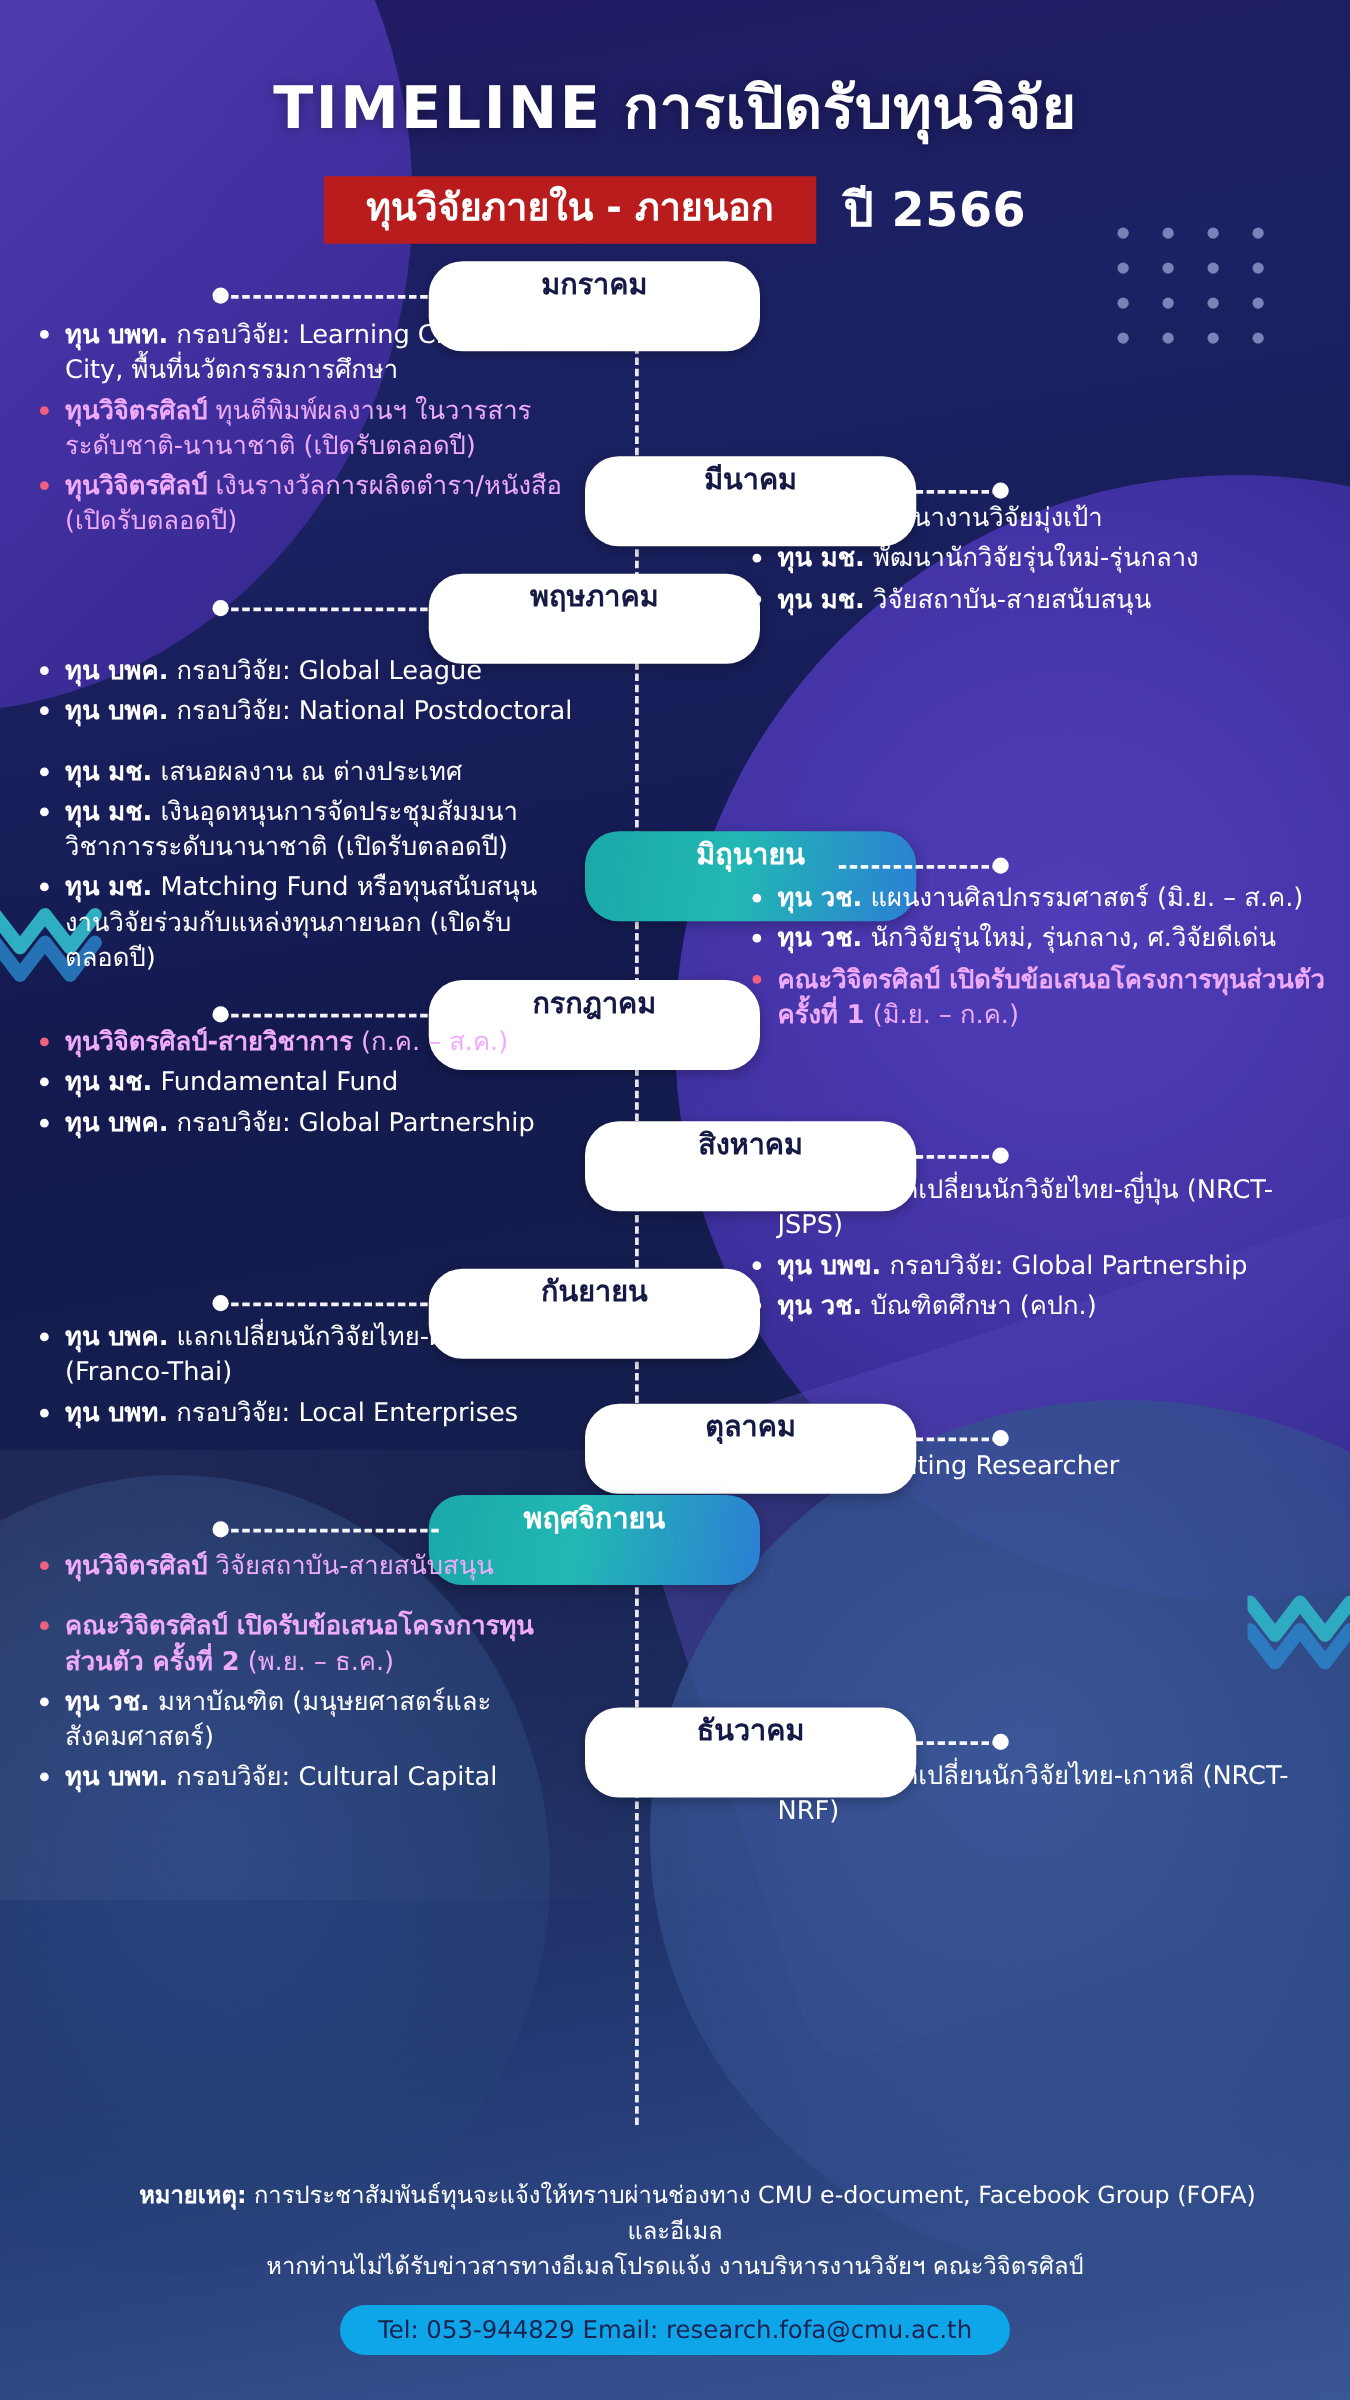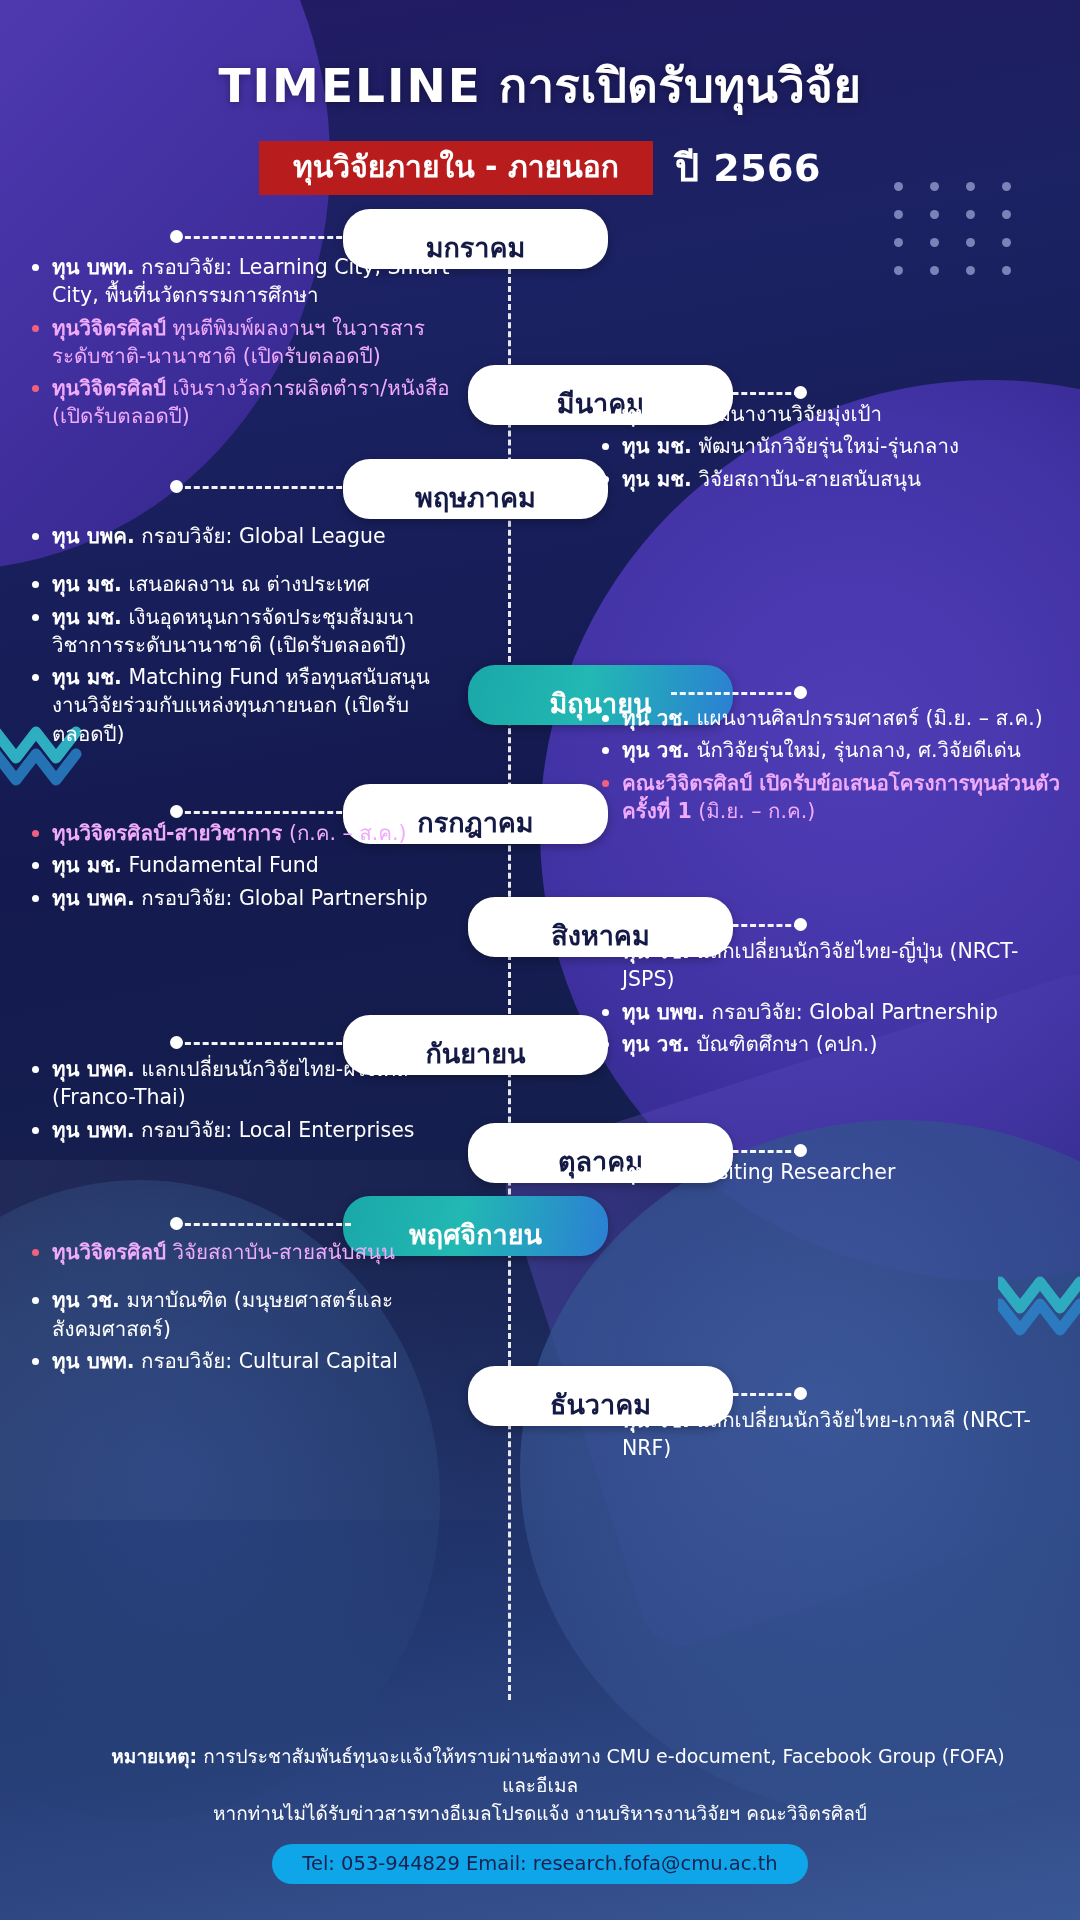--- a/index.html
+++ b/index.html
@@ -43,22 +43,22 @@
     text-shadow:0 2px 10px rgba(0,0,0,.35);}
   .title .tl{letter-spacing:2px;}
   .subrow{margin-top:14px;display:flex;justify-content:center;align-items:center;gap:22px;}
   .sub-badge{background:#b91c1c;color:#ffffff;font-size:30px;font-weight:bold;
     padding:11px 34px 13px;line-height:1;}
   .year{color:#ffffff;font-size:38px;font-weight:bold;letter-spacing:.5px;}
   
   #timeline{position:absolute;left:0;top:0;width:1080px;height:1920px;z-index:4;}
   .spine{position:absolute;left:508px;top:268px;width:0;height:1432px;
     border-left:3px dashed #ffffff;opacity:.9;}
-  .pill{position:absolute;height:60px;border-radius:27px;display:flex;align-items:flex-end;
-    justify-content:center;padding:0 30px;font-size:27px;font-weight:bold;
+  .pill{position:absolute;height:72px;border-radius:27px;display:flex;align-items:flex-start;
+    justify-content:center;padding:0 30px;font-size:23px;font-weight:bold;
     box-shadow:0 3px 10px rgba(0,0,0,.28);white-space:nowrap;}
   .pill.white{background:#ffffff;color:#141a45;}
   .pill.teal{background:linear-gradient(100deg,#1aa8a8 0%,#22b8b3 45%,#2b7fd4 100%);color:#ffffff;}
   .conn{position:absolute;height:0;border-top:3px dashed #ffffff;opacity:.95;}
   .cdot{position:absolute;width:13px;height:13px;border-radius:50%;background:#ffffff;}
   
   .block{position:absolute;z-index:6;}
   .block ul{list-style:none;margin:0;padding:0;}
   .block li{position:relative;padding-left:22px;margin-bottom:4px;
     font-size:20.5px;line-height:1.38;color:#ffffff;}
@@ -200,20 +200,21 @@
     <div class="block" style="top: 400px; left: 600px; width: 460px;">
       <ul>
         <li class=""><b>ทุน มช.</b><span class="lt"> พัฒนางานวิจัยมุ่งเป้า</span></li>
         <li class=""><b>ทุน มช.</b><span class="lt"> พัฒนานักวิจัยรุ่นใหม่-รุ่นกลาง</span></li>
         <li class=""><b>ทุน มช.</b><span class="lt"> วิจัยสถาบัน-สายสนับสนุน</span></li>
       </ul>
     </div>
     <div class="block" style="top: 522px; left: 30px; width: 430px;">
       <ul>
         <li class=""><b>ทุน บพค.</b><span class="lt"> กรอบวิจัย: Global League</span></li>
+        <li class=""><b>ทุน บพค.</b><span class="lt"> กรอบวิจัย: National Postdoctoral</span></li>
         <div class="gap"></div>
         <li class=""><b>ทุน มช.</b><span class="lt"> เสนอผลงาน ณ ต่างประเทศ</span></li>
         <li class=""><b>ทุน มช.</b><span class="lt"> เงินอุดหนุนการจัดประชุมสัมมนาวิชาการระดับนานาชาติ (เปิดรับตลอดปี)</span></li>
         <li class=""><b>ทุน มช.</b><span class="lt"> Matching Fund หรือทุนสนับสนุนงานวิจัยร่วมกับแหล่งทุนภายนอก (เปิดรับตลอดปี)</span></li>
       </ul>
     </div>
     <div class="block" style="top: 704px; left: 600px; width: 460px;">
       <ul>
         <li class=""><b>ทุน วช.</b><span class="lt"> แผนงานศิลปกรรมศาสตร์ (มิ.ย. – ส.ค.)</span></li>
         <li class=""><b>ทุน วช.</b><span class="lt"> นักวิจัยรุ่นใหม่, รุ่นกลาง, ศ.วิจัยดีเด่น</span></li>
@@ -242,20 +243,21 @@
     </div>
     <div class="block" style="top: 1158px; left: 600px; width: 460px;">
       <ul>
         <li class=""><b>ทุน มช.</b><span class="lt"> Visiting Researcher</span></li>
       </ul>
     </div>
     <div class="block" style="top: 1238px; left: 30px; width: 430px;">
       <ul>
         <li class="pink"><b>ทุนวิจิตรศิลป์</b><span class="lt"> วิจัยสถาบัน-สายสนับสนุน</span></li>
         <div class="gap"></div>
+        <li class="pink"><b>คณะวิจิตรศิลป์ เปิดรับข้อเสนอโครงการทุนส่วนตัว ครั้งที่ 2</b><span class="lt"> (พ.ย. – ธ.ค.)</span></li>
         <li class=""><b>ทุน วช.</b><span class="lt"> มหาบัณฑิต (มนุษยศาสตร์และสังคมศาสตร์)</span></li>
         <li class=""><b>ทุน บพท.</b><span class="lt"> กรอบวิจัย: Cultural Capital</span></li>
       </ul>
     </div>
     <div class="block" style="top: 1406px; left: 600px; width: 460px;">
       <ul>
         <li class=""><b>ทุน วช.</b><span class="lt"> แลกเปลี่ยนนักวิจัยไทย-เกาหลี (NRCT-NRF)</span></li>
       </ul>
     </div>
   </div>

